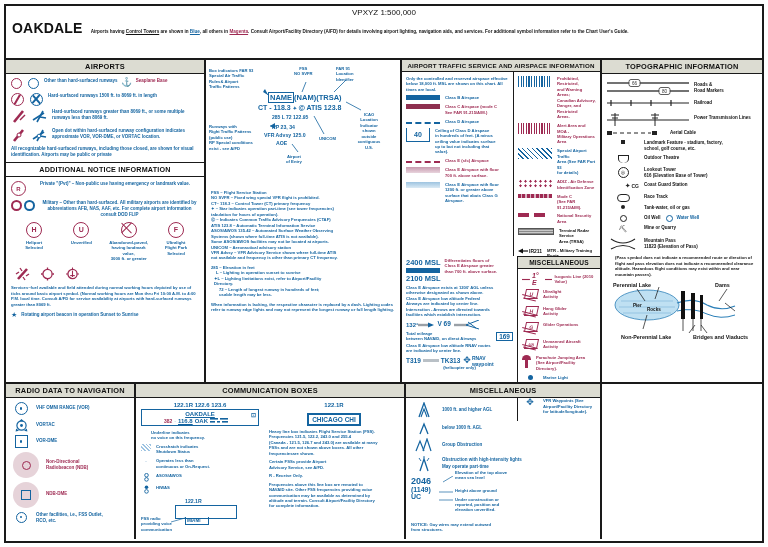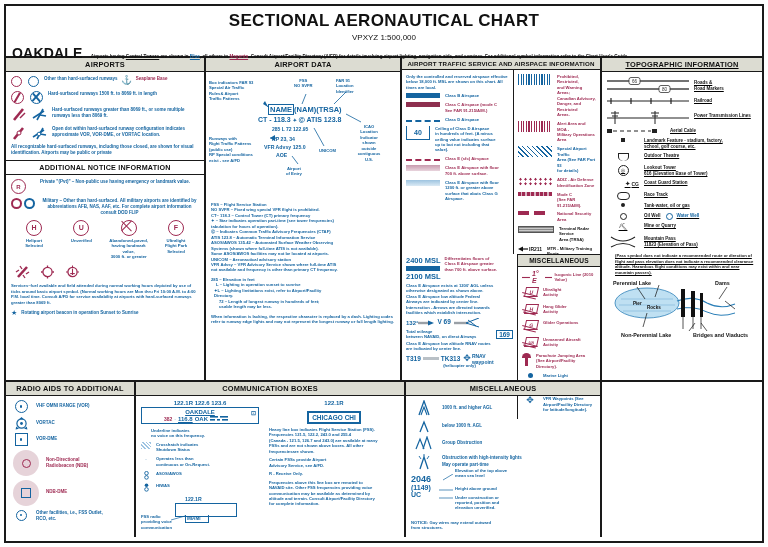--- a/index.html
+++ b/index.html
@@ -14,21 +14,21 @@
   .legend-row{display:flex;align-items:baseline;padding:3px 6px 0 6px;}
   .legend-word{font-size:14px;font-weight:bold;color:#111;margin-right:8px;letter-spacing:.2px;}
   .legend-text{font-size:4.6px;color:#111;line-height:1.25;font-weight:bold;}
   .legend-text .u{text-decoration:underline;}
   .blue-t{color:#1464a0;}
   .mag-t{color:#9e2a52;}
 
   
   .cols{display:flex;height:322px;}
   .col{box-sizing:border-box;border-right:2px solid #1a1a1a;}
-  .col:last-child{border-right:none;text-decoration:underline;}
+  .col:last-child{border-right:none;}
   .c1{width:200px;}
   .c2{width:196px;}
   .c3{width:200px;}
   .c4{width:160px;}
   .colhead{background:#dcdcd2;border-bottom:1.5px solid #1a1a1a;text-align:center;font-size:7.4px;font-weight:bold;color:#111;padding:2px 0 2px 0;letter-spacing:.2px;}
   .subhead{background:#fff;text-align:center;font-size:7.2px;font-weight:bold;color:#111;padding:2px 0;border-top:1.5px solid #1a1a1a;border-bottom:1.5px solid #1a1a1a;letter-spacing:.2px;}
   .panel{padding:4px 5px;}
 
   .tiny{font-size:4.5px;line-height:1.35;font-weight:bold;}
   .tiny2{font-size:4.2px;line-height:1.3;font-weight:bold;}
@@ -139,21 +139,20 @@
   .xhatch{width:10px;height:7px;background:repeating-linear-gradient(45deg,#9ec4e2 0 1.2px,#fff 1.2px 2.6px);}
   svg{display:block;}
 </style>
 </head>
 <body>
 
 <div class="page">
 <div class="outer">
 
   <div class="hdr">
-    <div class="hdr-title">SECTIONAL AERONAUTICAL CHART</div>
     <div class="hdr-scale">VPXYZ 1:500,000</div>
     <div class="legend-row">
       <div class="legend-word">OAKDALE</div>
       <div class="legend-text"><span>Airports having </span><span class="u">Control Towers</span><span> are shown in </span><span class="u blue-t">Blue</span><span>, all others in </span><span class="u mag-t">Magenta</span><span>. Consult Airport/Facility Directory (A/FD) for details involving airport lighting, navigation aids, and services. For additional symbol information refer to the Chart User's Guide.</span></div>
     </div>
   </div>
 
   <div class="cols">
 
     <div class="col c1">
@@ -325,21 +324,20 @@
 
         <div class="tiny2 b" style="margin-top:4px">Services–fuel available and field attended during normal working hours depicted by use of ticks around basic airport symbol. (Normal working hours are Mon thru Fri 10:00 A.M. to 4:00 P.M. local time. Consult A/FD for service availability at airports with hard-surfaced runways greater than 8069 ft.</div>
         <div style="display:flex;align-items:center;margin-top:4px">
           <span class="star">★</span>
           <span class="tiny b" style="margin-left:4px">Rotating airport beacon in operation Sunset to Sunrise</span>
         </div>
       </div>
     </div>
 
     <div class="col c2">
-      <div class="colhead">AIRPORT DATA</div>
       <div class="panel" style="position:relative;height:122px">
         <div class="tiny2 b" style="position:absolute;left:3px;top:8px;width:62px;white-space:pre-line">Box indicators FAR 93
 Special Air Traffic
 Rules&amp; Airport
 Traffic Patterns</div>
         <div class="tiny2 b" style="position:absolute;left:3px;top:64px;width:68px;white-space:pre-line">Runways with
 Right Traffic Patterns
 (public use)
 RP  Special conditions
 exist - see A/FD</div>
@@ -857,21 +855,21 @@
             <text x="40" y="30" font-size="4.6" font-weight="bold" fill="#111" font-family="Liberation Sans">Rocks</text>
           </svg>
         </div>
       </div>
     </div>
   </div>
 
   <div class="bottom">
 
     <div class="b1">
-      <div class="colhead">RADIO AIDS TO ADDITIONAL</div>
+      <div class="colhead">RADIO DATA TO NAVIGATION</div>
       <div class="panel">
         <div class="irow">
           <div class="isym" style="width:20px;justify-content:center">
                 <div class="nav-vor">
                   <div class="dot"></div>
                 </div>
               </div>
           <div class="ilab tiny b" style="align-self:center">VHF OMNI RANGE (VOR)</div>
         </div>
         <div class="irow">

